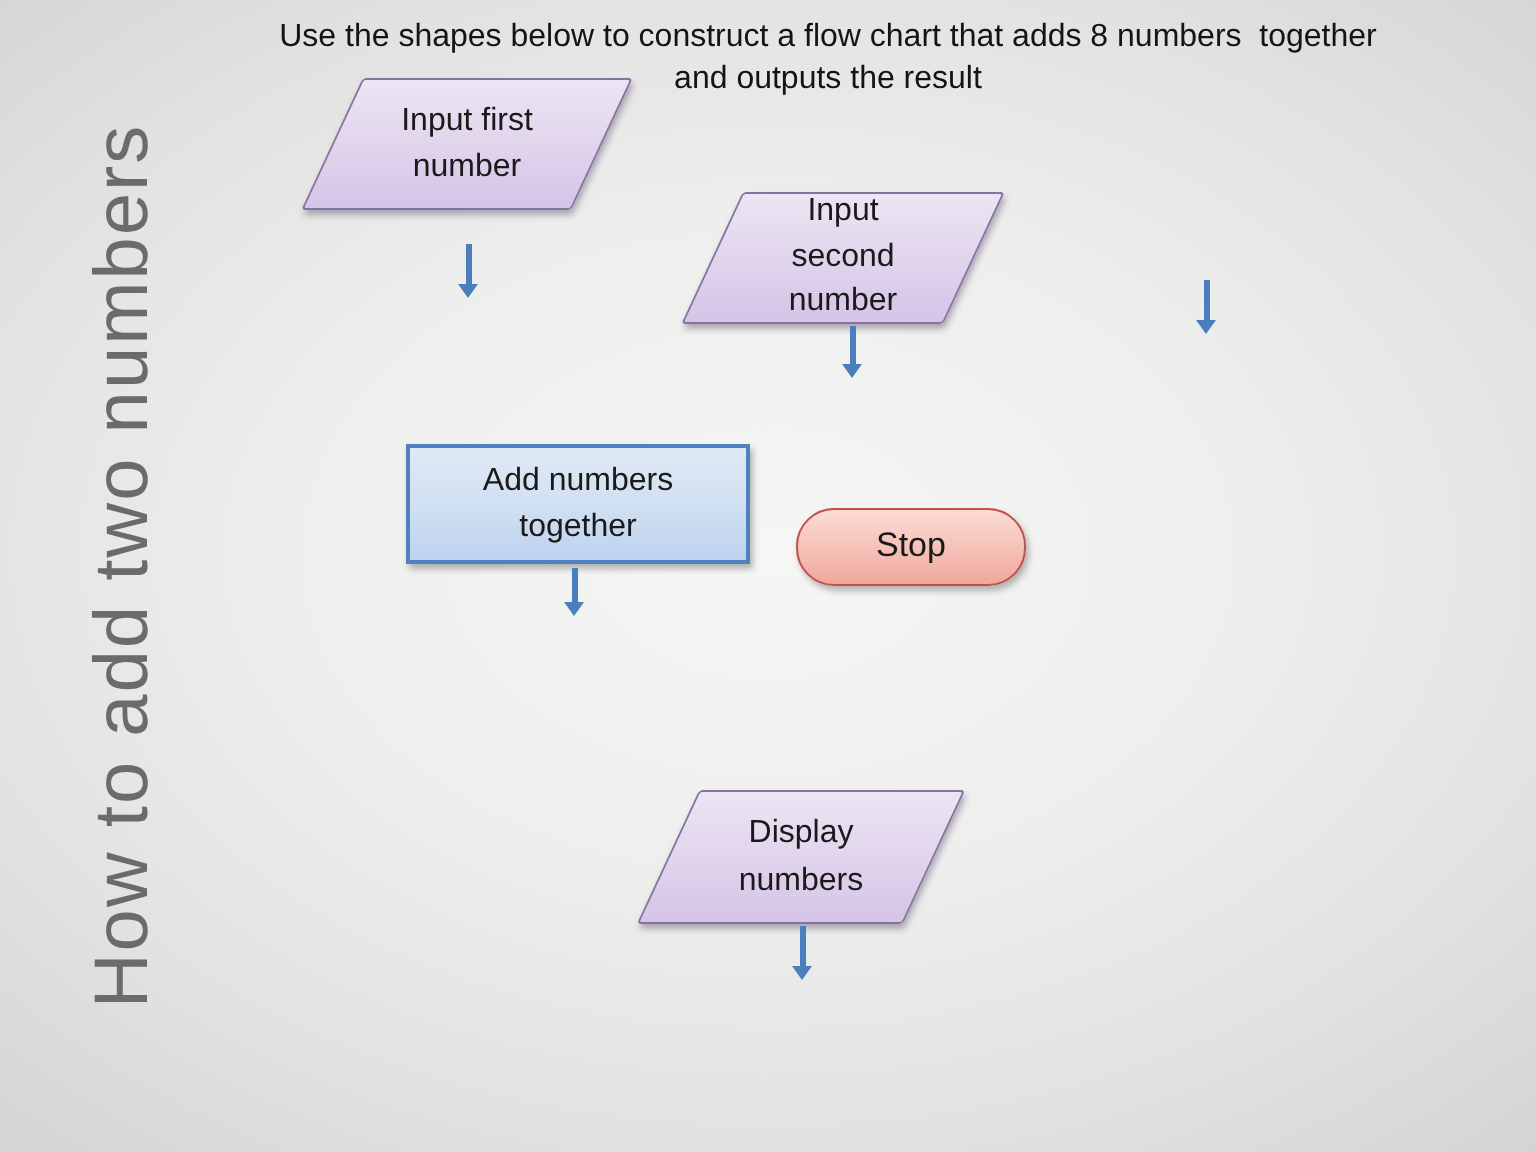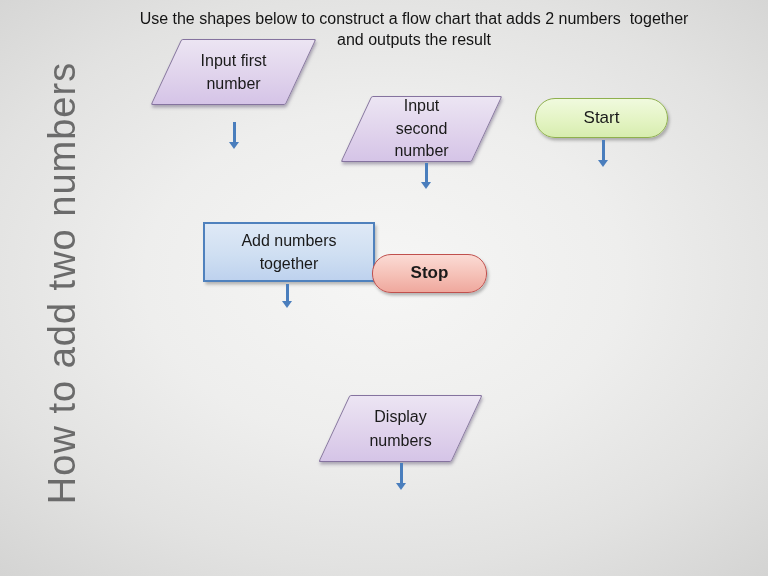--- a/index.html
+++ b/index.html
@@ -50,21 +50,21 @@
     position:absolute; left:0; bottom:0; width:0; height:0;
     border-left:5.5px solid transparent; border-right:5.5px solid transparent;
     border-top:7px solid #4a7ebd;
   }
 </style>
 </head>
 <body>
 
 <div class="slide">
 
-  <div class="instruction">Use the shapes below to construct a flow chart that adds 2 numbers  together
+  <div class="instruction">Use the shapes below to construct a flow chart that adds 8 numbers  together
 and outputs the result</div>
 
   <div class="side-title">How to add two numbers</div>
 
   <div class="shape par" style="left:150px; top:39px; width:167px; height:66px;">
     <div class="bg"></div>
     <div class="label">Input first
 number</div>
   </div>
   <div class="arrow" style="left:229px; top:122px; height:27px;">
@@ -76,40 +76,36 @@
     <div class="bg"></div>
     <div class="label" style="line-height:1.4;">Input
 second
 number</div>
   </div>
   <div class="arrow" style="left:421px; top:163px; height:26px;">
     <div class="stem"></div>
     <div class="head"></div>
   </div>
 
-  <div class="shape term term-start" style="left:535px; top:98px; width:133px; height:40px;">
-    <div class="bg"></div>
-    <div class="label">Start</div>
-  </div>
   <div class="arrow" style="left:598px; top:140px; height:27px;">
     <div class="stem"></div>
     <div class="head"></div>
   </div>
 
   <div class="shape proc" style="left:203px; top:222px; width:172px; height:60px;">
     <div class="bg"></div>
     <div class="label">Add numbers
 together</div>
   </div>
   <div class="arrow" style="left:282px; top:284px; height:24px;">
     <div class="stem"></div>
     <div class="head"></div>
   </div>
 
-  <div class="shape term term-stop" style="left:372px; top:254px; width:115px; height:39px;font-weight:bold;">
+  <div class="shape term term-stop" style="left:398px; top:254px; width:115px; height:39px;">
     <div class="bg"></div>
     <div class="label">Stop</div>
   </div>
 
   <div class="shape par" style="left:318px; top:395px; width:165px; height:67px;">
     <div class="bg"></div>
     <div class="label">Display
 numbers</div>
   </div>
   <div class="arrow" style="left:396px; top:463px; height:27px;">

